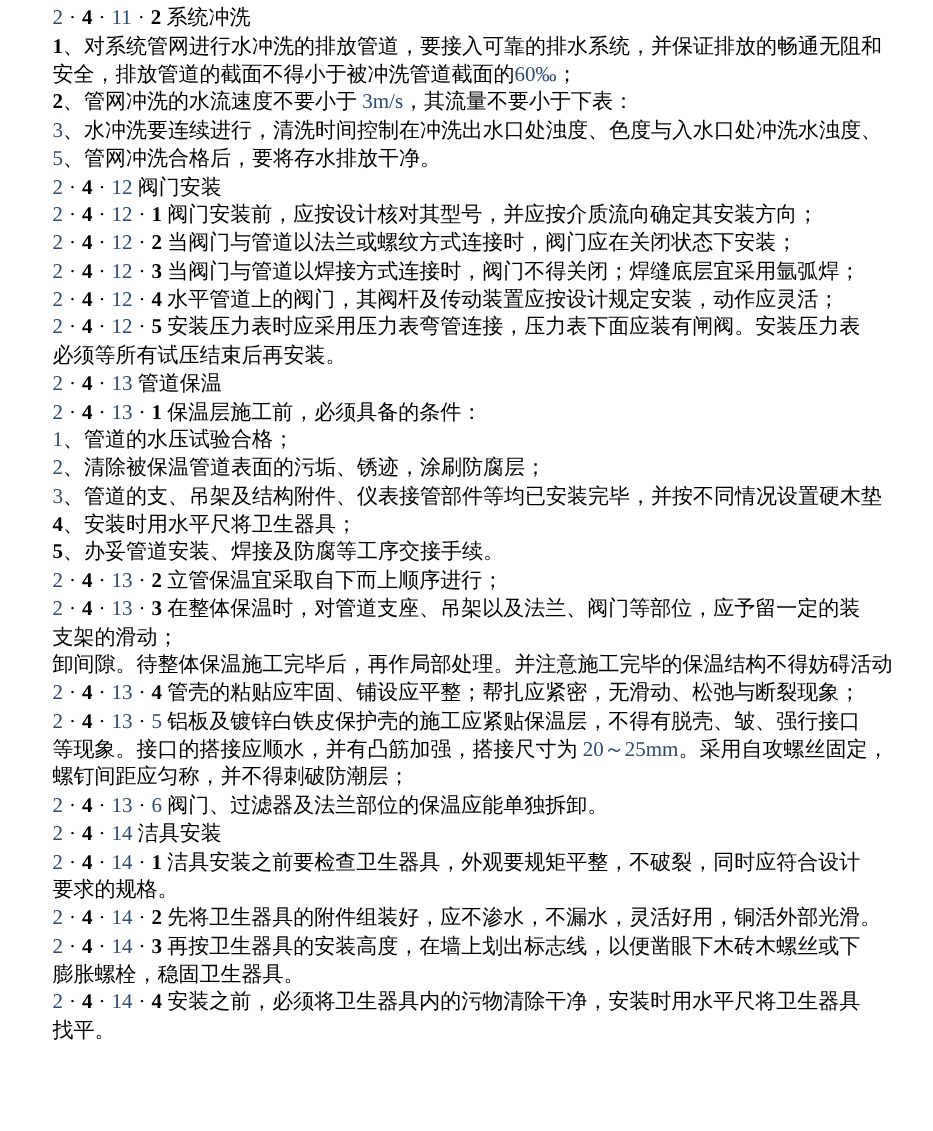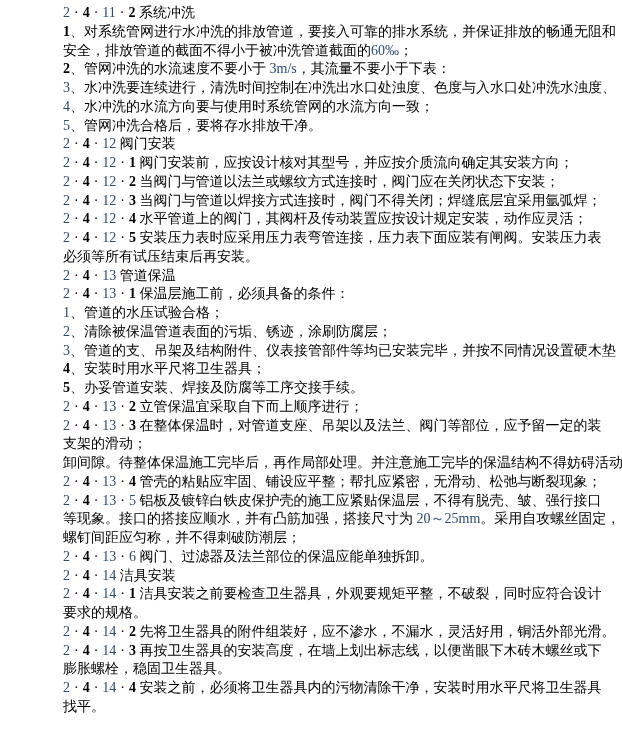--- a/index.html
+++ b/index.html
@@ -8,21 +8,20 @@
     background: #ffffff;
   }
   body {
     width: 622px;
     height: 754px;
     overflow: hidden;
     font-family: "Liberation Serif", "DejaVu Serif", serif;
   }
   .doc {
     padding: 4px 0 0 35px;
-    margin-left: 28px;
   }
   .line {
     height: 18.75px;
     line-height: 18.75px;
     font-size: 14px;
     white-space: pre;
     color: #000000;
   }
   
   .sn { color: var(--num-color, #2b4a6e); font-family: "Liberation Serif", "DejaVu Serif", serif; }
@@ -36,21 +35,20 @@
 </head>
 <body style="background: rgb(255, 255, 255);">
 
 <div class="doc">
   <div>
       <div class="line"><span class="sn">2</span><span class="sd">·</span><span class="sb">4</span><span class="sd">·</span><span class="sn">11</span><span class="sd">·</span><span class="sb">2</span><span class="zh"> 系统冲洗</span></div>
       <div class="line"><span class="sb">1</span><span class="zh">、对系统管网进行水冲洗的排放管道，要接入可靠的排水系统，并保证排放的畅通无阻和</span></div>
       <div class="line"><span class="zh">安全，排放管道的截面不得小于被冲洗管道截面的</span><span class="sn">60‰</span><span class="zh">；</span></div>
       <div class="line"><span class="sb">2</span><span class="zh">、管网冲洗的水流速度不要小于 </span><span class="sn">3m/s</span><span class="zh">，其流量不要小于下表：</span></div>
       <div class="line"><span class="sn">3</span><span class="zh">、水冲洗要连续进行，清洗时间控制在冲洗出水口处浊度、色度与入水口处冲洗水浊度、</span></div>
-      <div class="line"><span class="sn">4</span><span class="zh">、水冲洗的水流方向要与使用时系统管网的水流方向一致；</span></div>
       <div class="line"><span class="sn">5</span><span class="zh">、管网冲洗合格后，要将存水排放干净。</span></div>
       <div class="line"><span class="sn">2</span><span class="sd">·</span><span class="sb">4</span><span class="sd">·</span><span class="sn">12</span><span class="zh"> 阀门安装</span></div>
       <div class="line"><span class="sn">2</span><span class="sd">·</span><span class="sb">4</span><span class="sd">·</span><span class="sn">12</span><span class="sd">·</span><span class="sb">1</span><span class="zh"> 阀门安装前，应按设计核对其型号，并应按介质流向确定其安装方向；</span></div>
       <div class="line"><span class="sn">2</span><span class="sd">·</span><span class="sb">4</span><span class="sd">·</span><span class="sn">12</span><span class="sd">·</span><span class="sb">2</span><span class="zh"> 当阀门与管道以法兰或螺纹方式连接时，阀门应在关闭状态下安装；</span></div>
       <div class="line"><span class="sn">2</span><span class="sd">·</span><span class="sb">4</span><span class="sd">·</span><span class="sn">12</span><span class="sd">·</span><span class="sb">3</span><span class="zh"> 当阀门与管道以焊接方式连接时，阀门不得关闭；焊缝底层宜采用氩弧焊；</span></div>
       <div class="line"><span class="sn">2</span><span class="sd">·</span><span class="sb">4</span><span class="sd">·</span><span class="sn">12</span><span class="sd">·</span><span class="sb">4</span><span class="zh"> 水平管道上的阀门，其阀杆及传动装置应按设计规定安装，动作应灵活；</span></div>
       <div class="line"><span class="sn">2</span><span class="sd">·</span><span class="sb">4</span><span class="sd">·</span><span class="sn">12</span><span class="sd">·</span><span class="sb">5</span><span class="zh"> 安装压力表时应采用压力表弯管连接，压力表下面应装有闸阀。安装压力表</span></div>
       <div class="line"><span class="zh">必须等所有试压结束后再安装。</span></div>
       <div class="line"><span class="sn">2</span><span class="sd">·</span><span class="sb">4</span><span class="sd">·</span><span class="sn">13</span><span class="zh"> 管道保温</span></div>
       <div class="line"><span class="sn">2</span><span class="sd">·</span><span class="sb">4</span><span class="sd">·</span><span class="sn">13</span><span class="sd">·</span><span class="sb">1</span><span class="zh"> 保温层施工前，必须具备的条件：</span></div>

